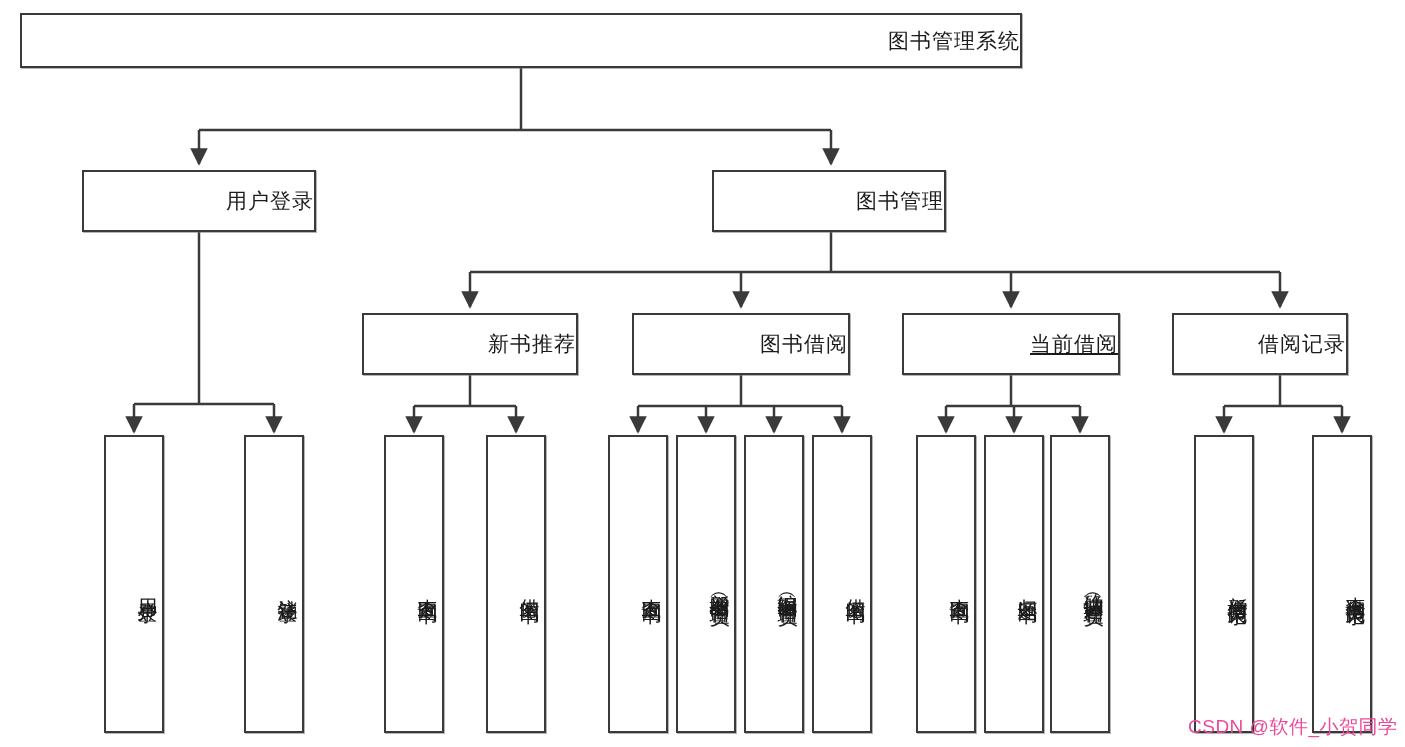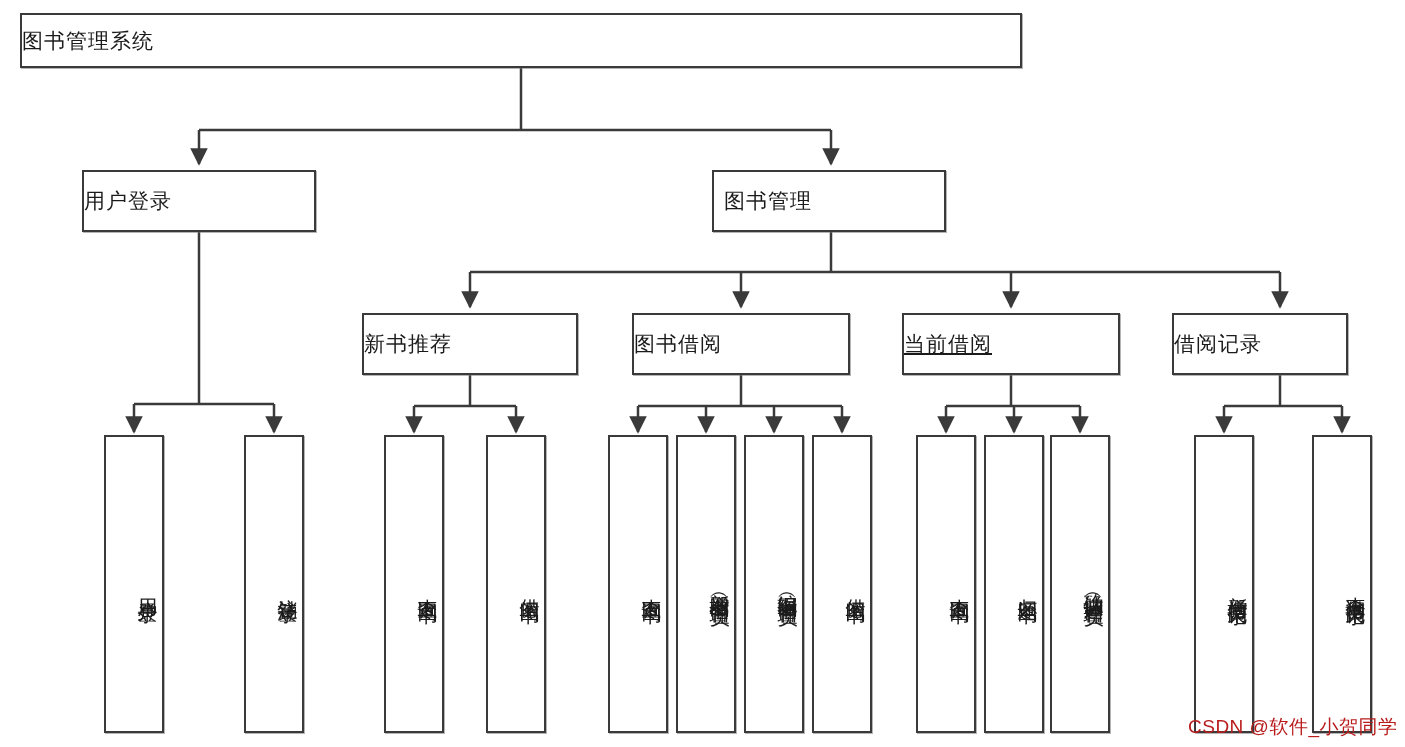--- a/index.html
+++ b/index.html
@@ -25,21 +25,21 @@
     height: 747px;
     pointer-events: none;
   }
   .node {
     position: absolute;
     box-sizing: border-box;
     border: 2px solid #3a3a3a;
     background: #ffffff;
     display: flex;
     align-items: center;
-    justify-content: flex-start;
+    justify-content: flex-end;
     color: #1b1b1b;
     box-shadow: 1px 1px 0 rgba(120,120,120,0.55);
   }
   .node.horiz {
     font-size: 21px;
     letter-spacing: 1px;
     line-height: 1.2;
     text-align: center;
   }
   .node.vert {
@@ -54,21 +54,21 @@
   .node.vert .label {
     writing-mode: vertical-rl;
     text-orientation: upright;
     display: block;
   }
   .watermark {
     position: absolute;
     left: 1188px;
     top: 714px;
     font-size: 19px;
-    color: #b91c1c;
+    color: #ec4899;
     letter-spacing: 0.5px;
     white-space: nowrap;
     font-family: "Liberation Sans", "DejaVu Sans", sans-serif;
   }
 </style>
 </head>
 <body>
 
 <div id="canvas">
 

